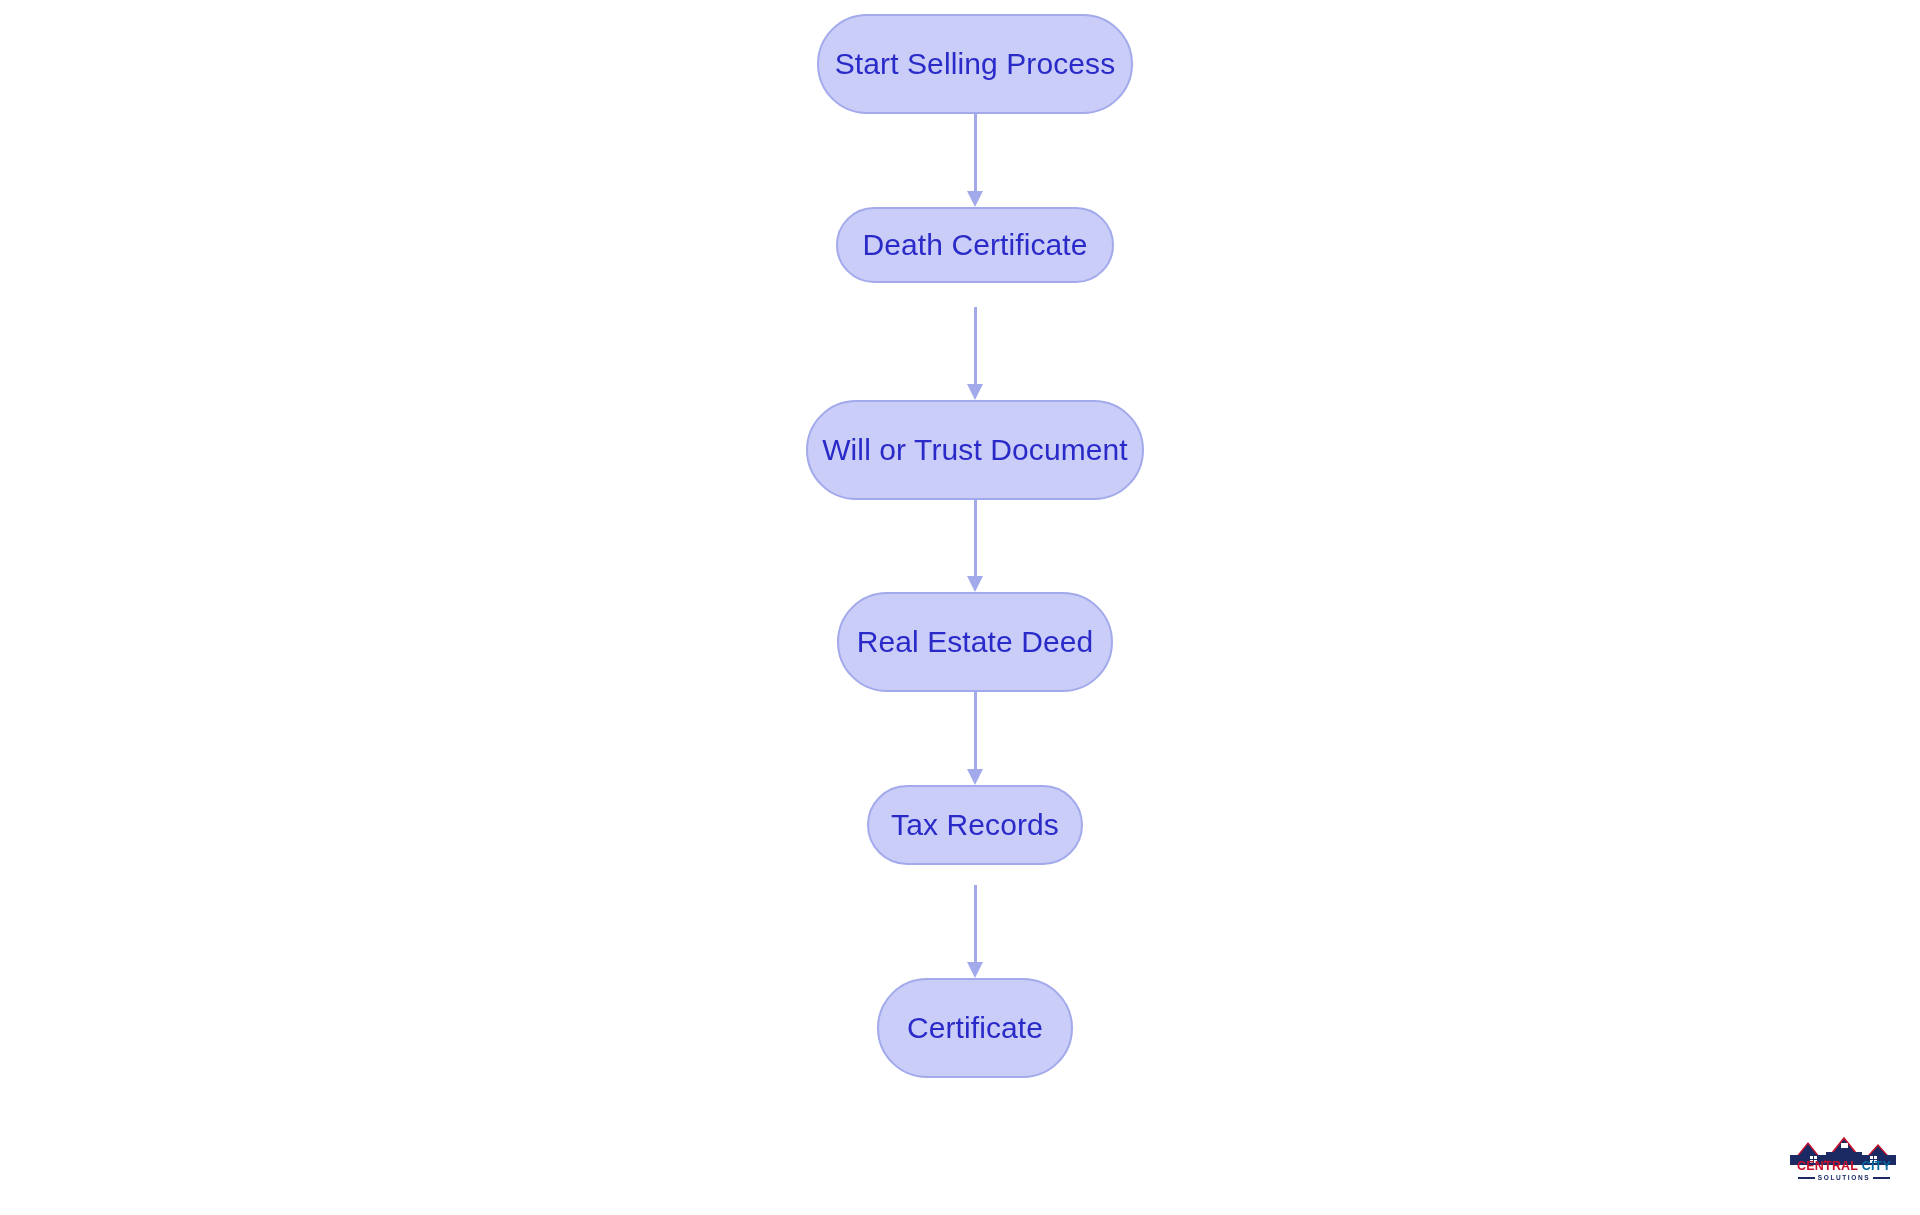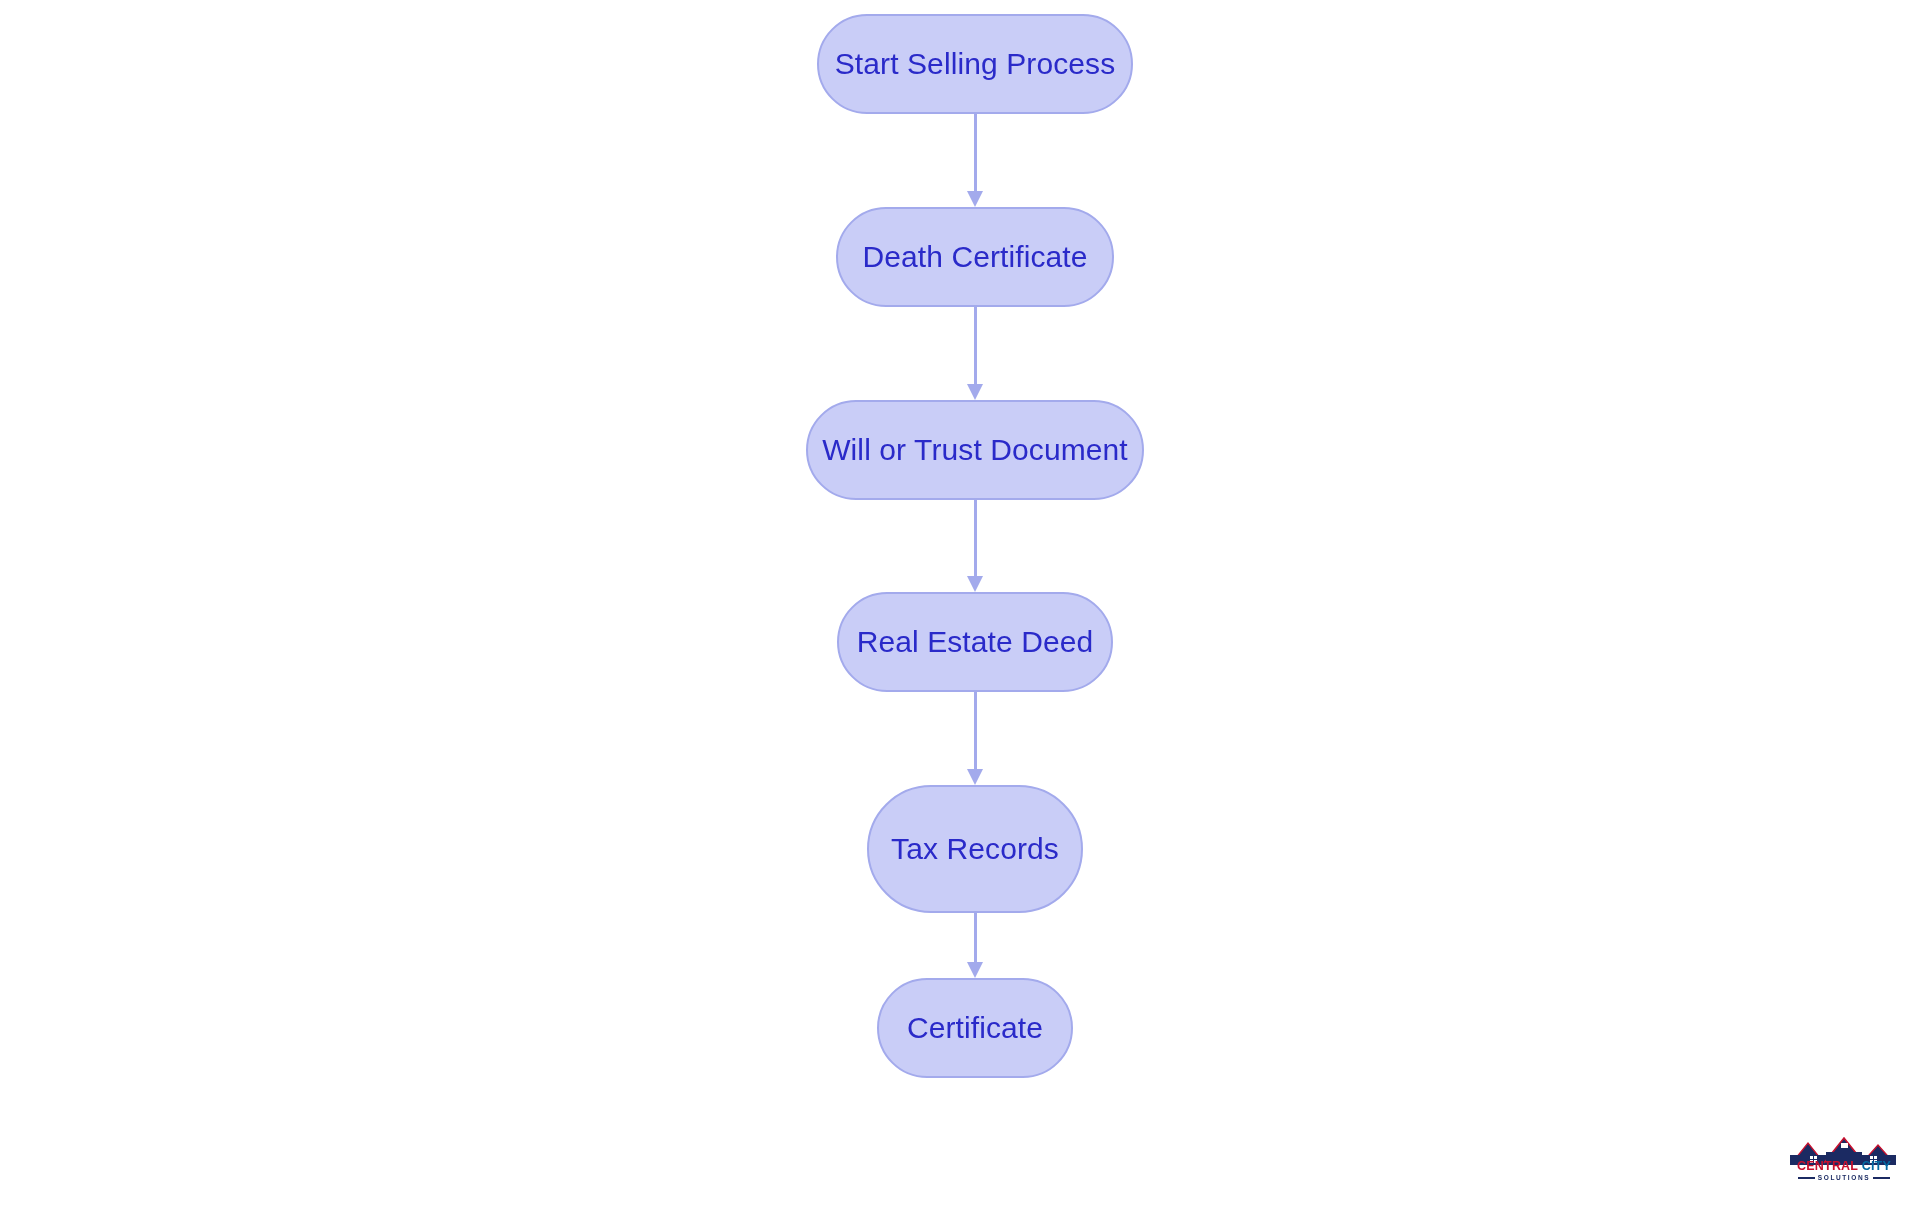--- a/index.html
+++ b/index.html
@@ -138,30 +138,30 @@
       <div class="connector-line" style="height: 79px;"></div>
       <div class="connector-head" style="top: 77px;"></div>
     </div>
     <div class="connector" style="left: 973.5px; top: 885px; width: 3px; height: 93px;">
       <div class="connector-line" style="height: 79px;"></div>
       <div class="connector-head" style="top: 77px;"></div>
     </div>
     <div class="node" style="left: 817px; top: 14px; width: 316px; height: 100px;">
       <span class="node-label">Start Selling Process</span>
     </div>
-    <div class="node" style="left: 836px; top: 207px; width: 278px; height: 100px;">
+    <div class="node" style="left: 836px; top: 207px; width: 278px; height: 76px;">
       <span class="node-label">Death Certificate</span>
     </div>
     <div class="node" style="left: 806px; top: 400px; width: 338px; height: 100px;">
       <span class="node-label">Will or Trust Document</span>
     </div>
     <div class="node" style="left: 837px; top: 592px; width: 276px; height: 100px;">
       <span class="node-label">Real Estate Deed</span>
     </div>
-    <div class="node" style="left: 867px; top: 785px; width: 216px; height: 128px;">
+    <div class="node" style="left: 867px; top: 785px; width: 216px; height: 80px;">
       <span class="node-label">Tax Records</span>
     </div>
     <div class="node" style="left: 877px; top: 978px; width: 196px; height: 100px;">
       <span class="node-label">Certificate</span>
     </div>
   </div>
 
 <div id="brand-logo">
   <svg viewBox="0 0 112 52" xmlns="http://www.w3.org/2000/svg" aria-hidden="true">
 

